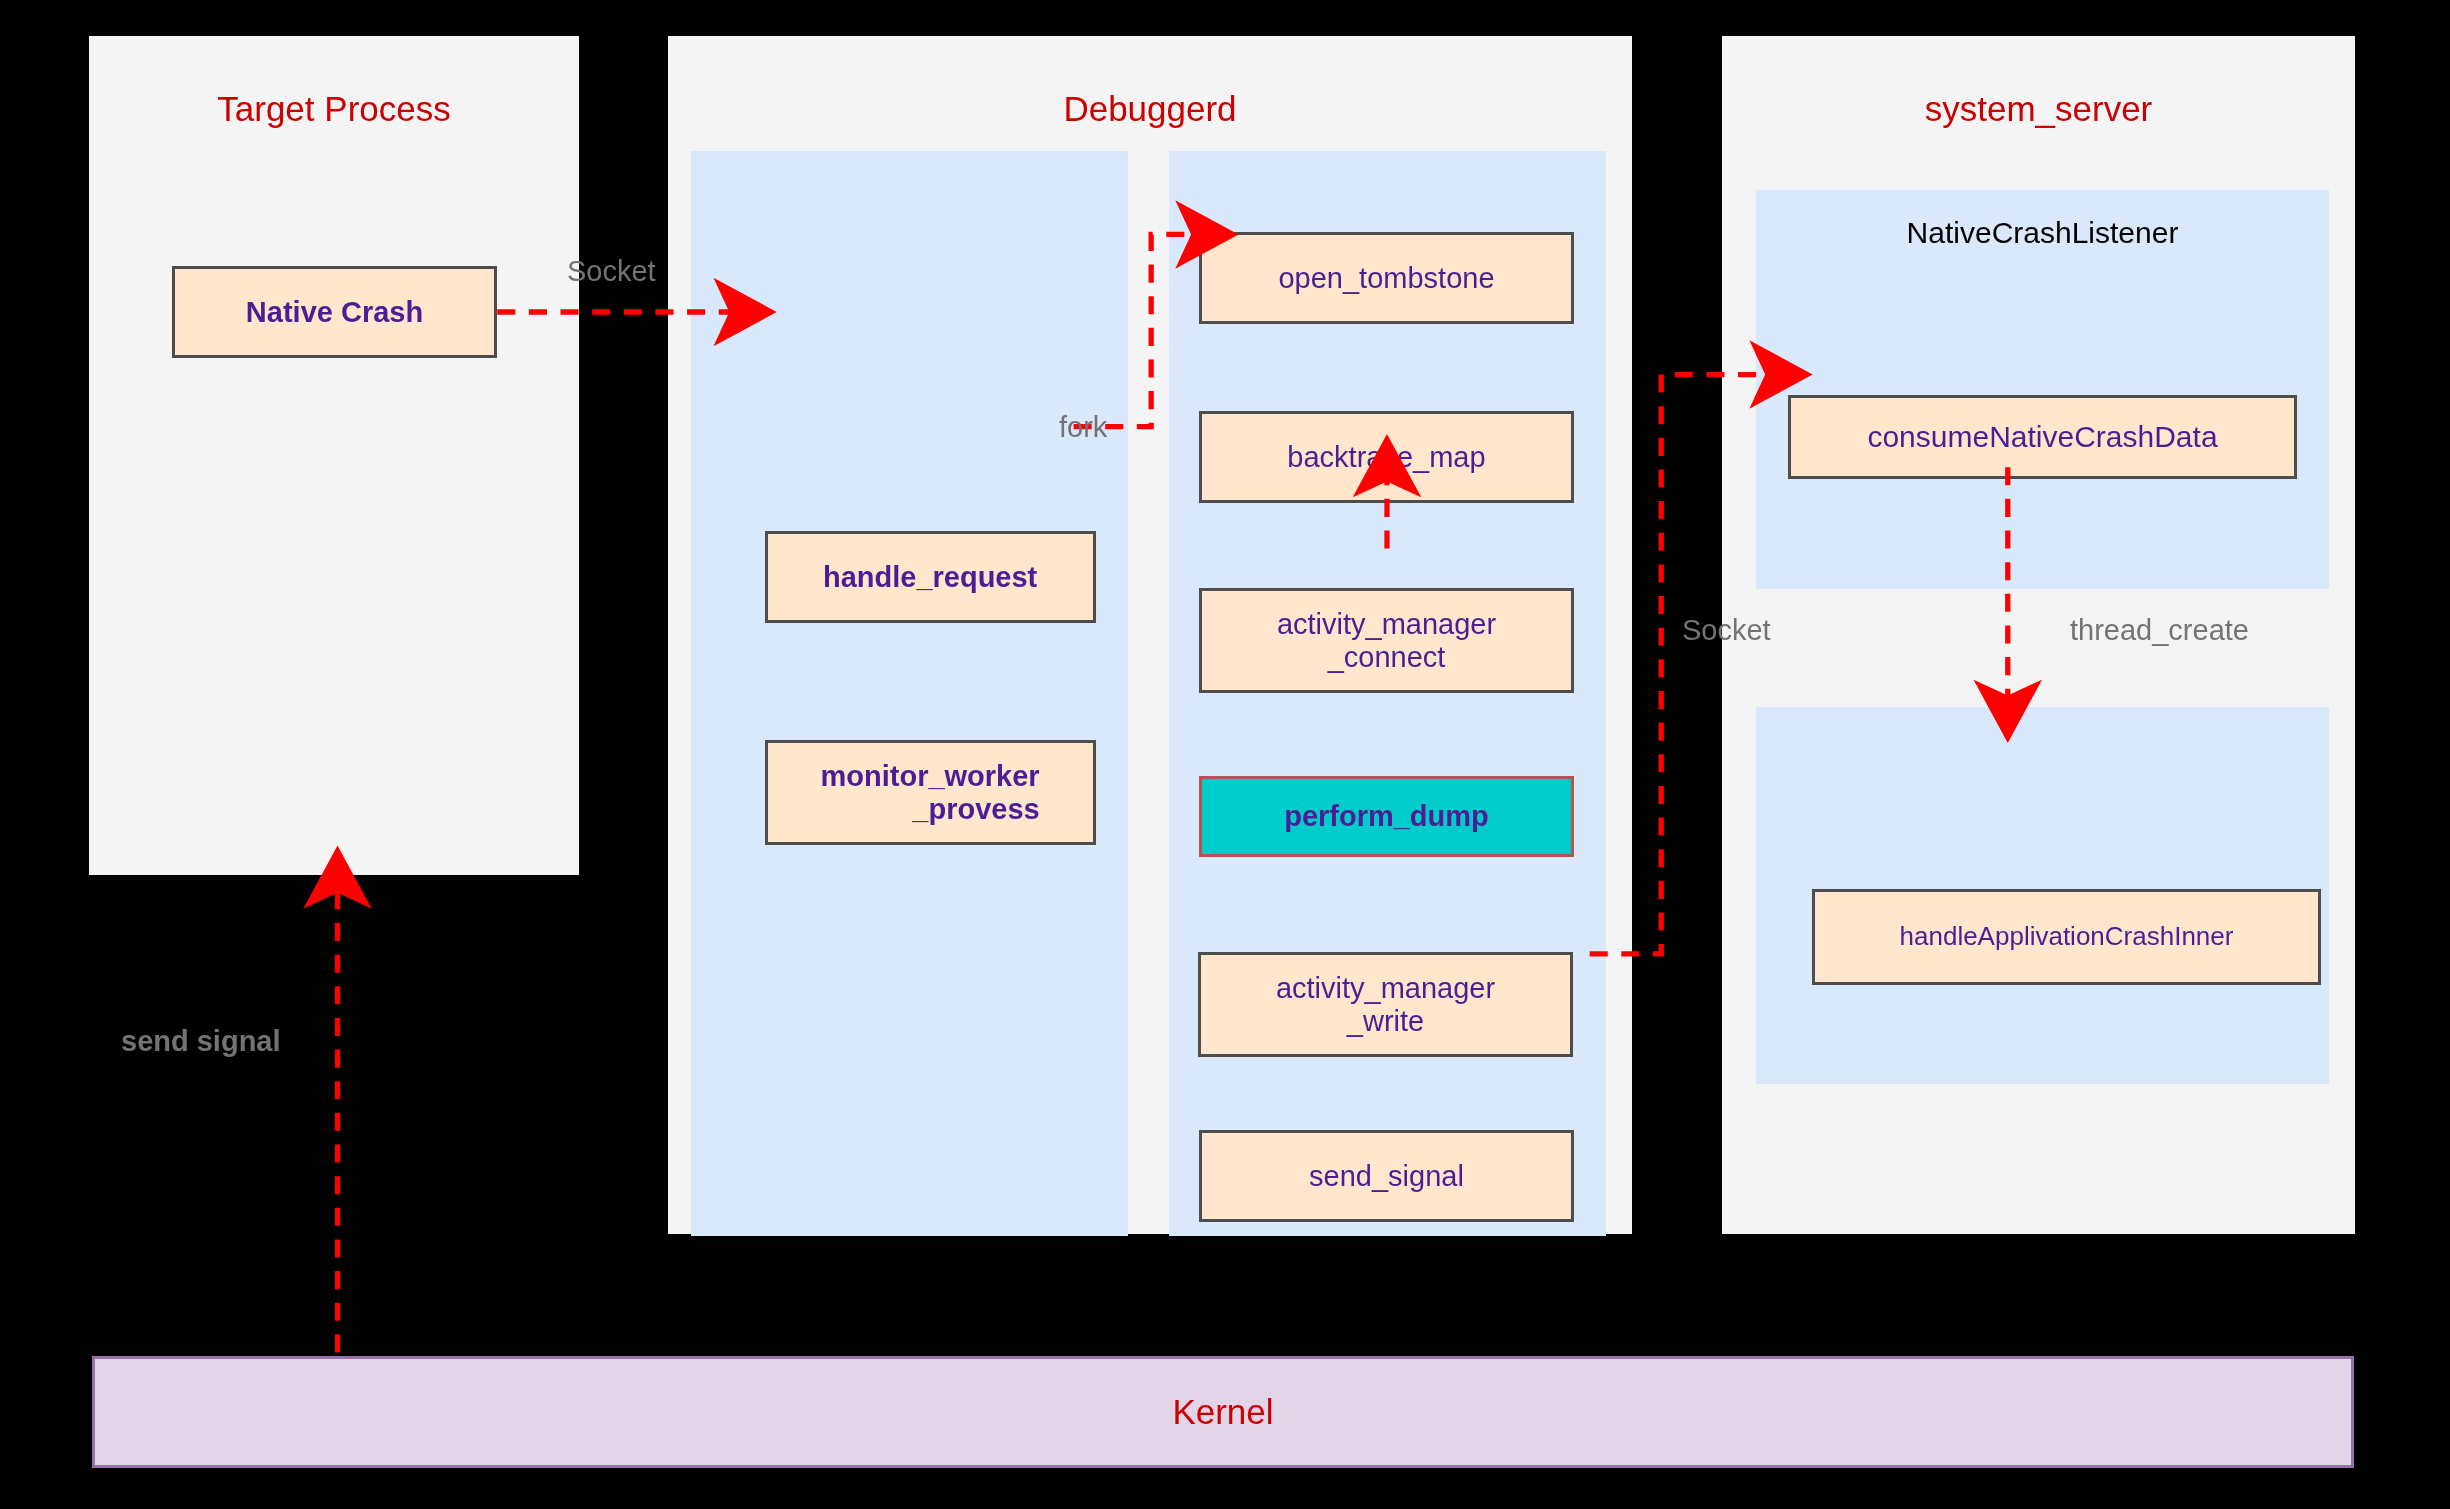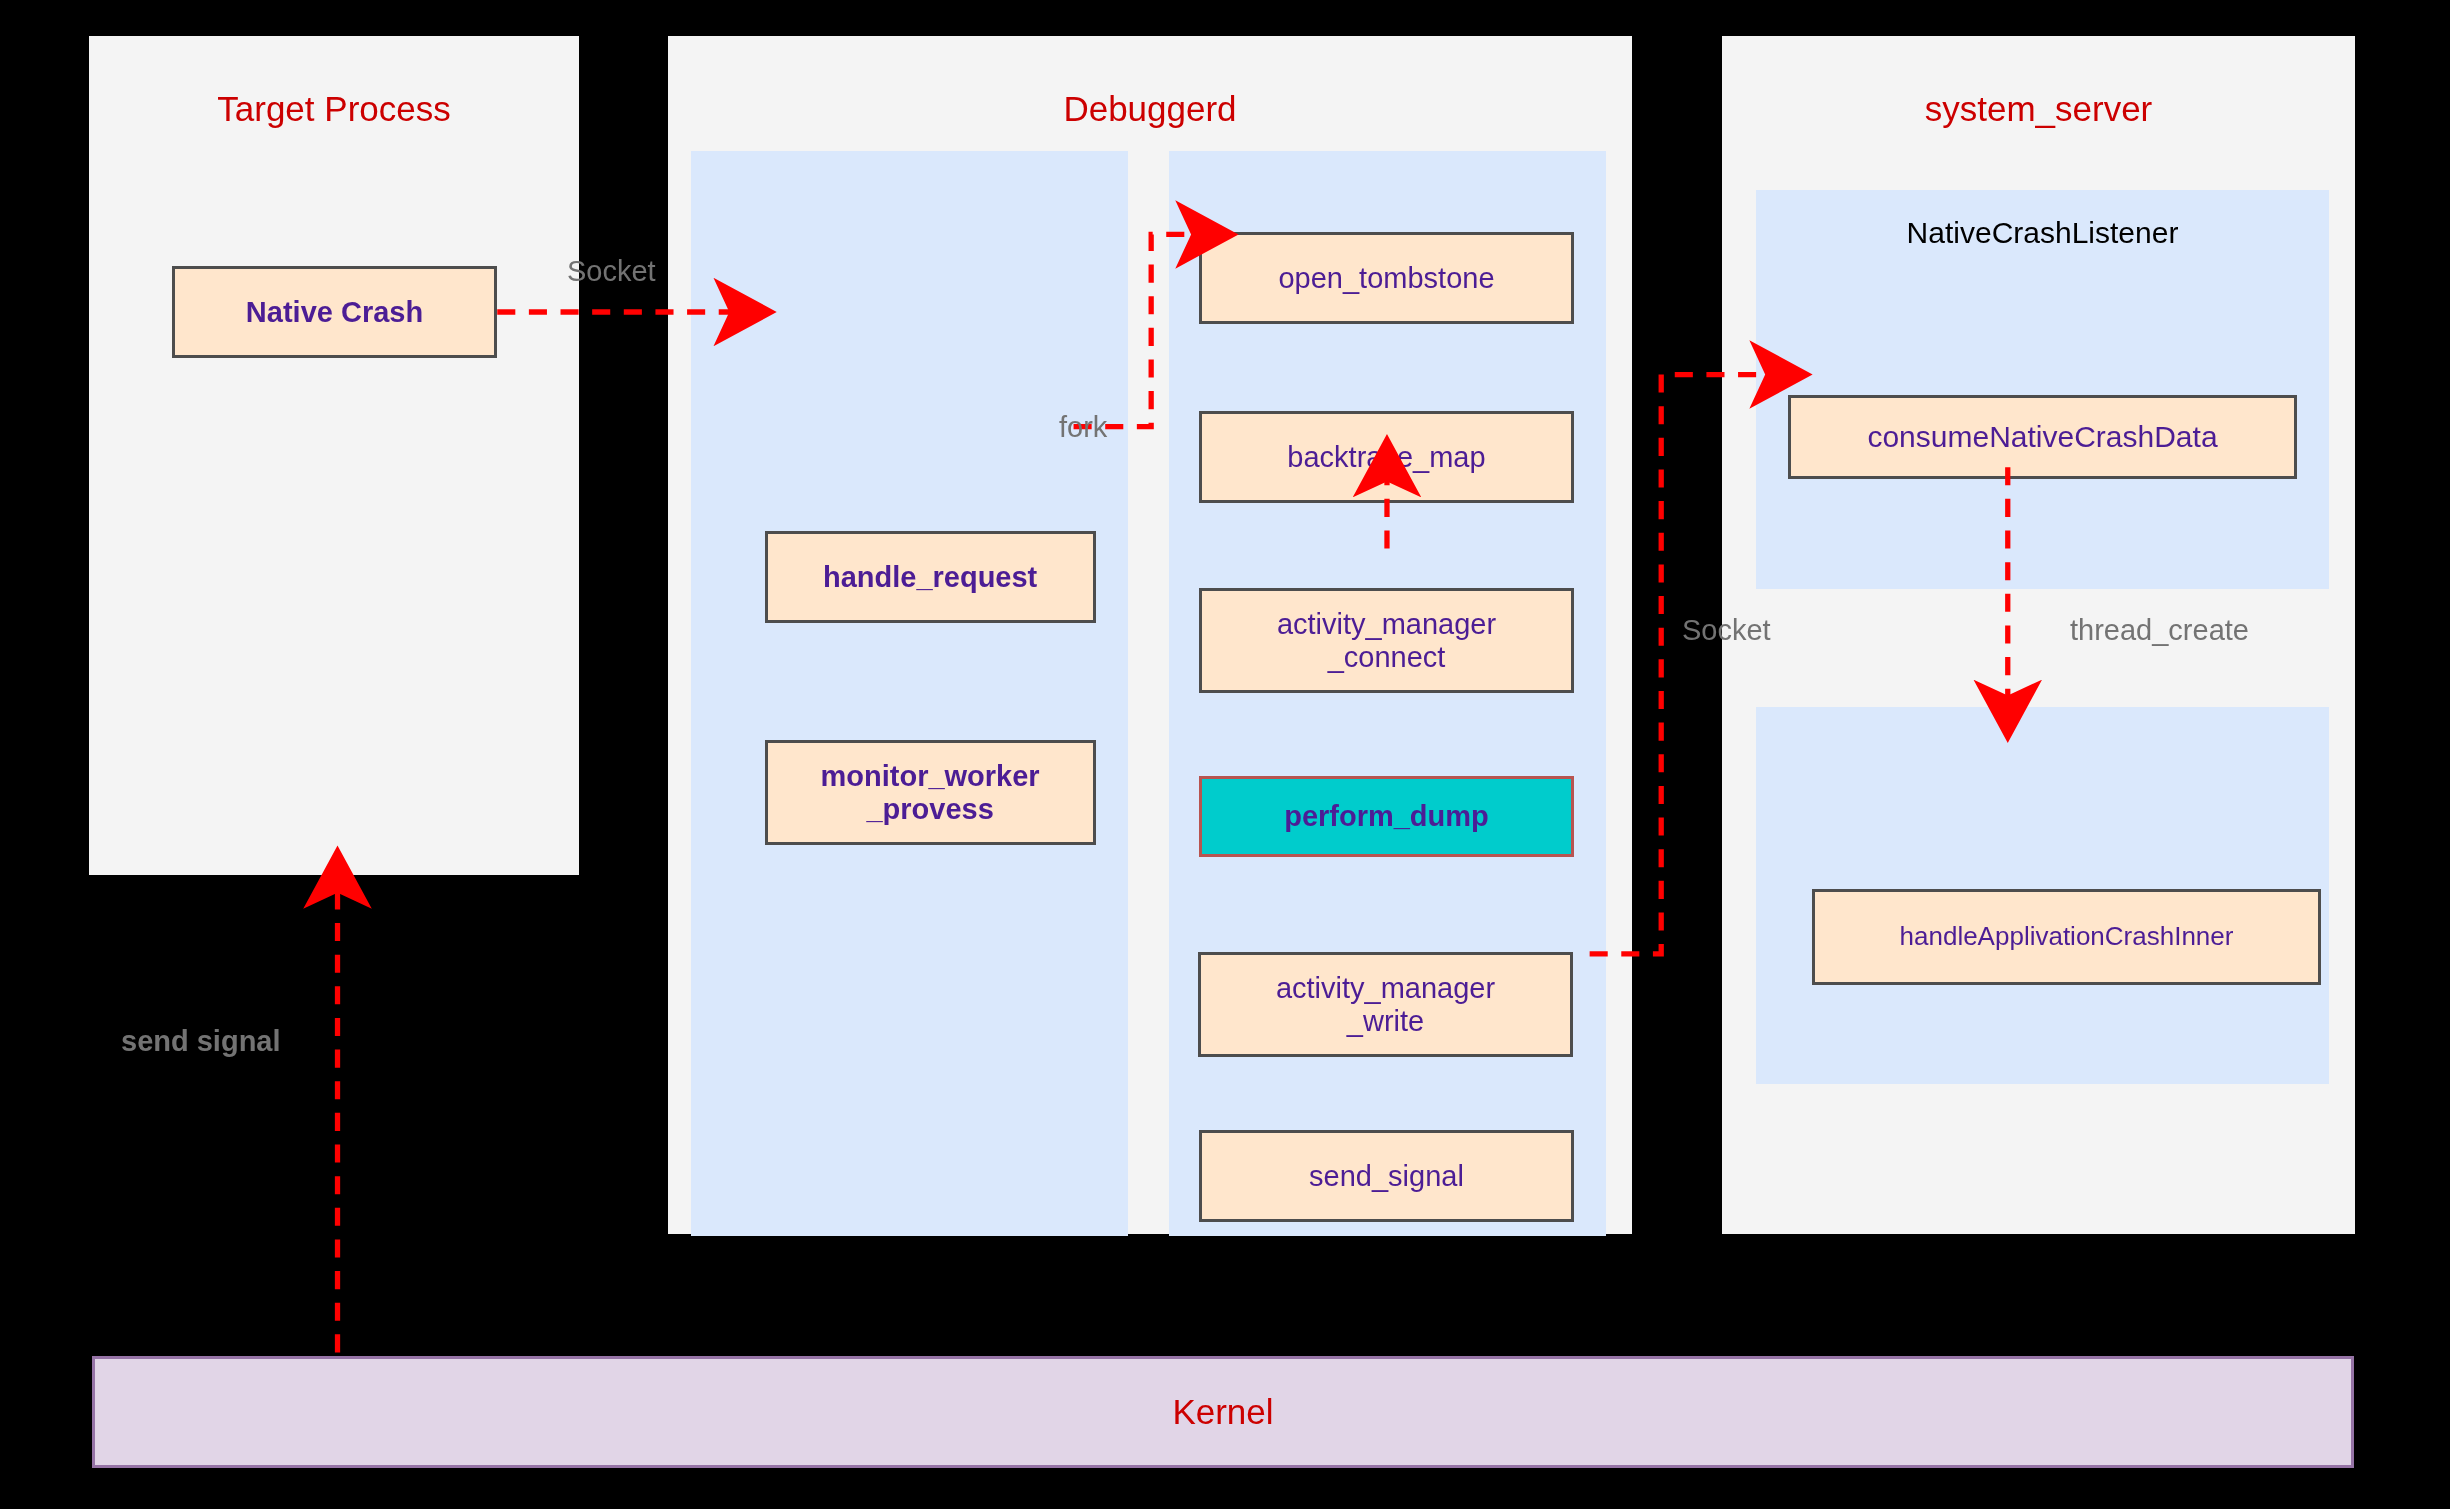--- a/index.html
+++ b/index.html
@@ -99,21 +99,21 @@
   <div class="panel" style="left:89px;top:36px;width:490px;height:839px;">
     <div class="panel-title" style="top:53px;">Target Process</div>
     <div class="node bold" style="left:83px;top:230px;width:325px;height:92px;">Native Crash</div>
   </div>
 
   <div class="panel" style="left:668px;top:36px;width:964px;height:1198px;">
     <div class="panel-title" style="top:53px;">Debuggerd</div>
 
     <div class="group" style="left:22.6px;top:115px;width:437px;height:1085px;">
       <div class="node bold" style="left:74px;top:380px;width:331px;height:92px;">handle_request</div>
-      <div class="node bold" style="left:74px;top:589px;width:331px;height:105px;">monitor_worker
+      <div class="node bold" style="left:74px;top:589px;width:331px;height:105px;text-align:right;">monitor_worker
 _provess</div>
     </div>
 
     <div class="group" style="left:501px;top:115px;width:437px;height:1085px;">
       <div class="node" style="left:30px;top:81px;width:375px;height:92px;">open_tombstone</div>
       <div class="node" style="left:30px;top:260px;width:375px;height:92px;">backtrace_map</div>
       <div class="node" style="left:30px;top:437px;width:375px;height:105px;">activity_manager
 _connect</div>
       <div class="node teal" style="left:30px;top:625px;width:375px;height:81px;">perform_dump</div>
       <div class="node" style="left:29px;top:801px;width:375px;height:105px;">activity_manager

